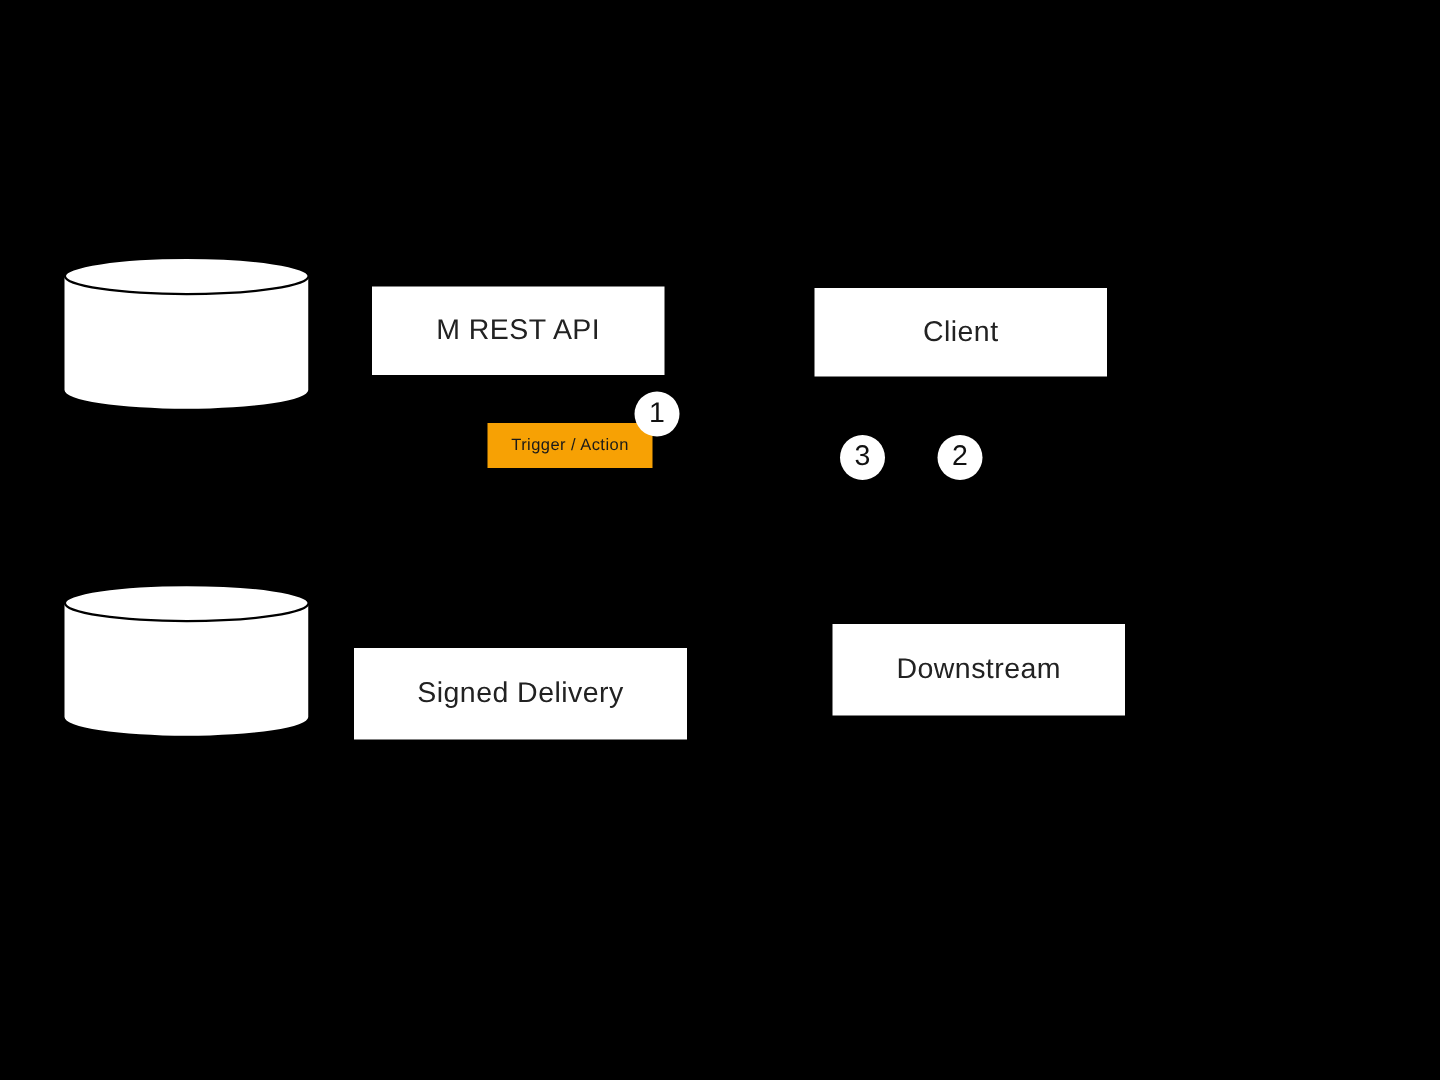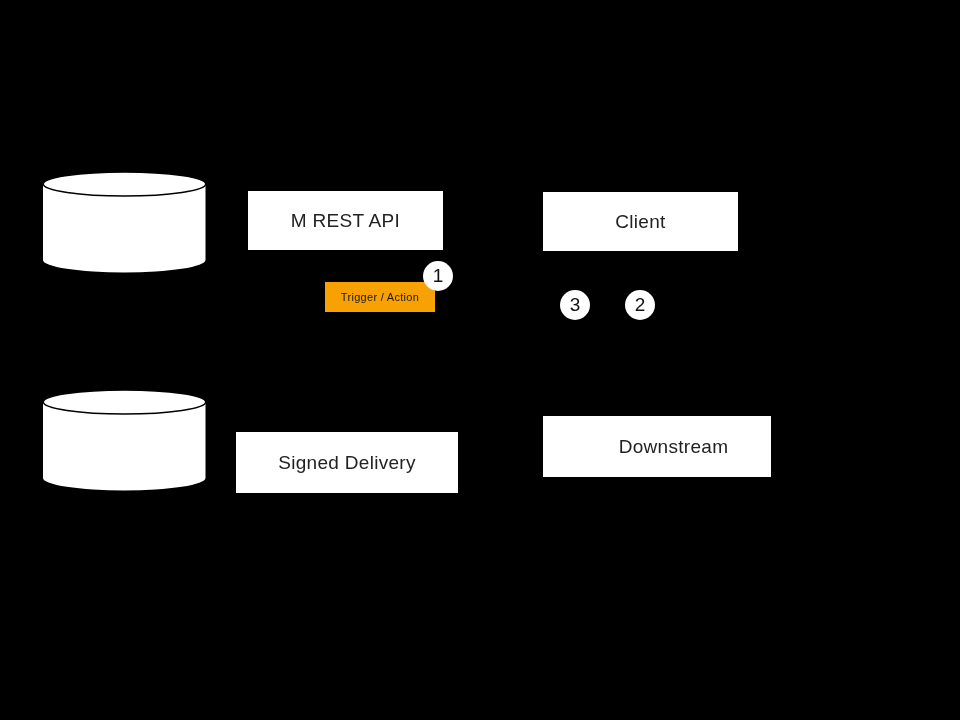--- a/index.html
+++ b/index.html
@@ -25,21 +25,21 @@
   }
   .node .label {
     color: var(--node-text, #222222);
     font-size: 19px;
     letter-spacing: 0.3px;
     white-space: nowrap;
   }
   #node-m-rest-api   { left: 248px; top: 191px; width: 195px; height: 59px; }
   #node-client       { left: 543px; top: 192px; width: 195px; height: 59px; }
   #node-signed-delivery { left: 236px; top: 409px; width: 222px; height: 61px; margin-top: 23px; }
-  #node-downstream   { left: 543px; top: 416px; width: 195px; height: 61px; padding-left: 33px; }
+  #node-downstream   { left: 555px; top: 416px; width: 195px; height: 61px; }
 
   
   .cyl { position: absolute; width: 165px; height: 104px; }
   #cyl-top    { left: 42px; top: 170px; }
   #cyl-bottom { left: 42px; top: 388px; }
   .cyl svg { display: block; width: 100%; height: 100%; }
   .cyl .cyl-body { fill: var(--node-bg, #ffffff); }
   .cyl .cyl-top-ellipse { fill: var(--node-bg, #ffffff); stroke: var(--stroke, #000000); stroke-width: 1.5; }
 
   

